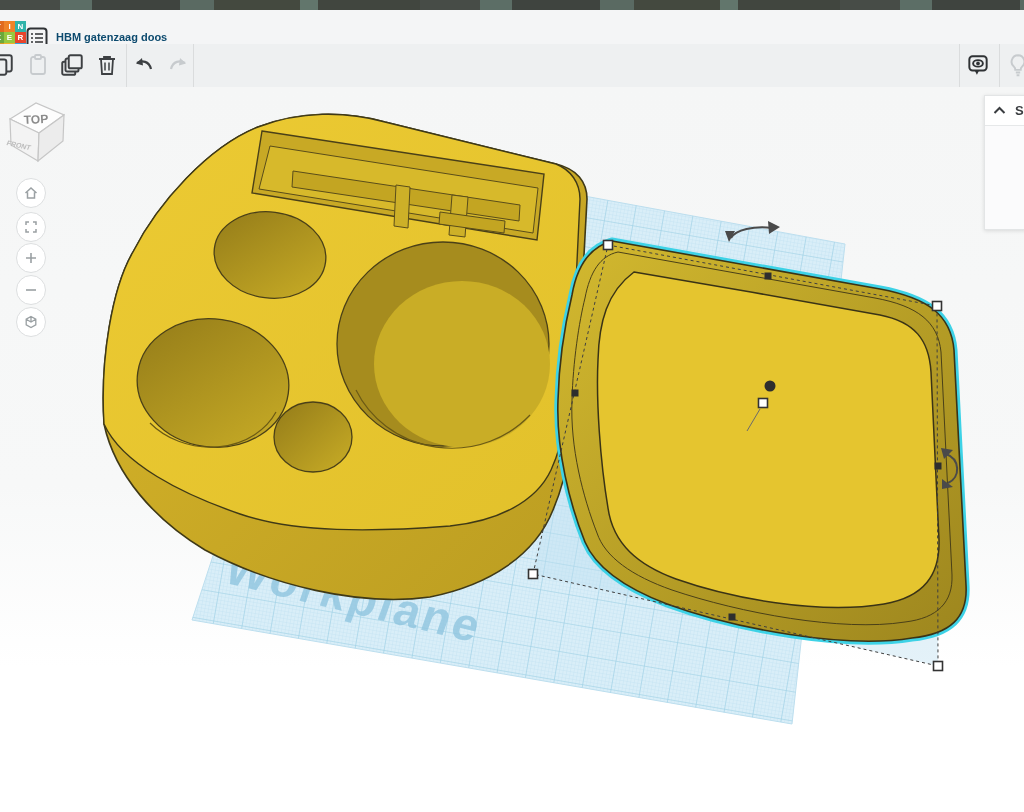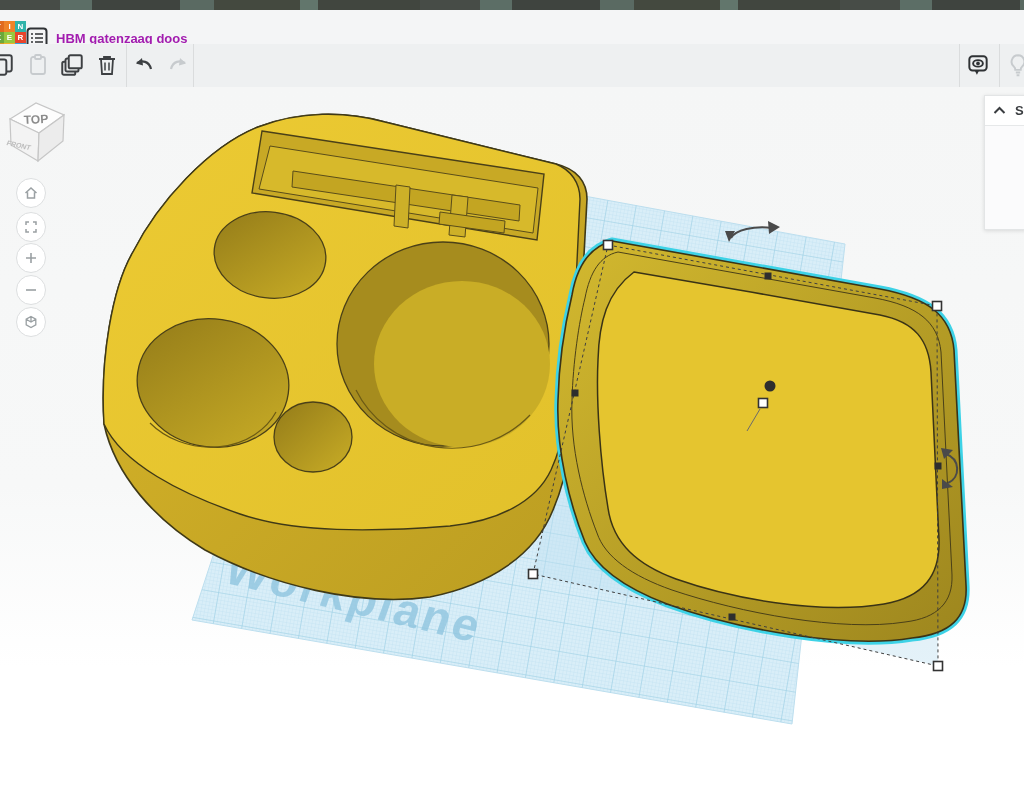--- a/index.html
+++ b/index.html
@@ -9,21 +9,21 @@
   #top-strip{left:0;top:0;width:1024px;height:10px;
     background:repeating-linear-gradient(90deg,
       #474c47 0 60px,#5c6e66 60px 92px,#3f443f 92px 180px,#5a6a62 180px 214px,
       #44493f 214px 300px,#62766c 300px 318px,#41463f 318px 420px);}
   #titlebar{left:0;top:10px;width:1024px;height:34px;background:#f4f5f6;
     border-bottom:1px solid #e2e4e5;}
   #logo{left:0;top:11px;width:26px;height:33px;overflow:hidden;}
   #logo .tile{position:absolute;width:11px;height:11px;color:#fff;font-size:8px;
     font-weight:bold;text-align:center;line-height:11px;}
   #doc-icon{left:26px;top:17px;width:22px;height:22px;cursor:pointer;}
-  #doc-title{left:56px;top:21px;font-size:13px;font-weight:600;color:#a21caf;}
+  #doc-title{left:56px;top:21px;font-size:11px;font-weight:600;color:#0c4a6e;}
   #toolbar{left:0;top:44px;width:1024px;height:43px;background:#eef0f1;
     border-bottom:1px solid #d7d9da;}
   .tbtn{position:absolute;top:8px;width:28px;height:28px;background:none;border:none;
     padding:0;cursor:pointer;}
   .tdiv{position:absolute;top:0;width:1px;height:43px;background:#dadcdd;}
   
   #viewport{left:0;top:87px;width:1024px;height:725px;
     background:linear-gradient(#f5f6f6 0%,#f7f8f8 55%,#ffffff 80%);}
   #scene{position:absolute;left:0;top:-87px;width:1024px;height:812px;}
   

